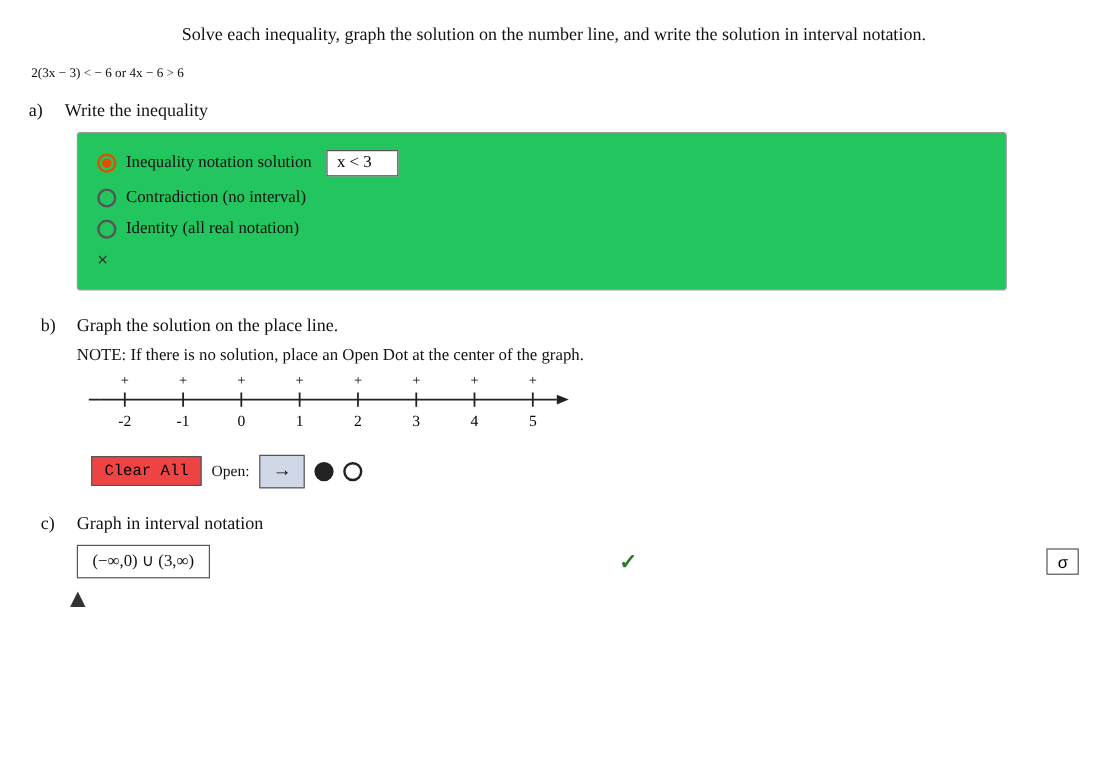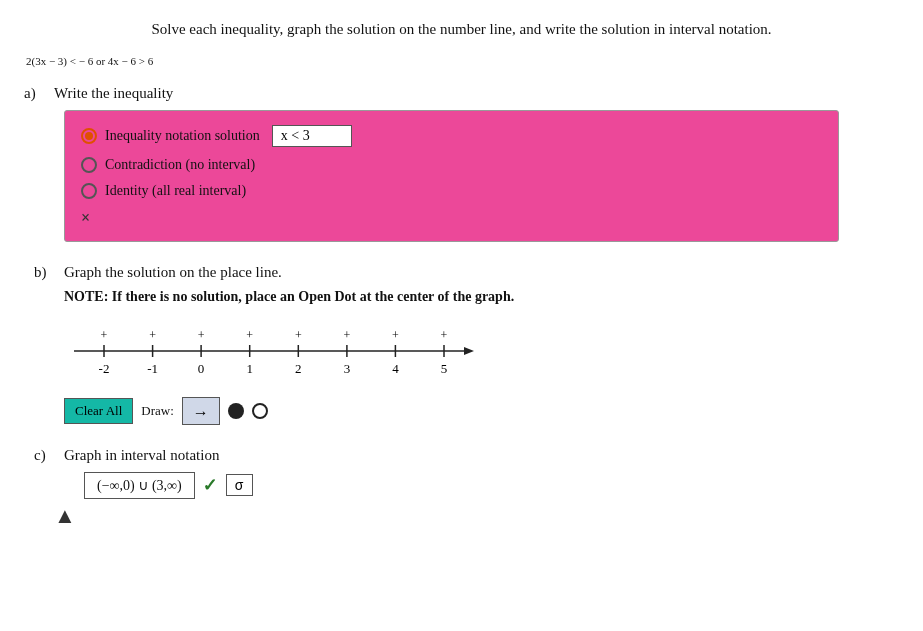--- a/index.html
+++ b/index.html
@@ -24,21 +24,21 @@
     }
     .part-a {
       margin-bottom: 22px;
     }
     .answer-box {
       border: 1.5px solid #999;
       border-radius: 3px;
       padding: 14px 16px;
       margin-left: 40px;
       margin-right: 60px;
-      background: #ec4899;
+      background: #22c55e;
       min-height: 110px;
     }
     .radio-row {
       display: flex;
       align-items: center;
       margin-bottom: 10px;
       gap: 8px;
     }
     .radio-circle {
       width: 16px;
@@ -62,64 +62,63 @@
       background: #e05000;
     }
     .radio-label {
       font-size: 14px;
     }
     .inequality-input {
       border: 1.5px solid #555;
       padding: 2px 8px;
       font-size: 14px;
       font-family: Georgia, serif;
-      width: 80px;
+      width: 60px;
       margin-left: 4px;
     }
     .x-mark {
       font-size: 16px;
       font-weight: bold;
       color: #333;
       margin-top: 4px;
       cursor: pointer;
     }
     .part-b {
       margin-bottom: 22px;
     }
     .part-b-title {
       margin-left: 10px;
       margin-bottom: 6px;
     }
     .part-b-note {
       margin-left: 40px;
       font-size: 14px;
-      margin-bottom: 18px;
-      font-weight: bold;
     }
     .number-line-container {
       margin-left: 40px;
       margin-bottom: 14px;
     }
     .number-line-svg {
       display: block;
     }
     .draw-controls {
       display: flex;
       align-items: center;
       gap: 8px;
       margin-left: 40px;
       margin-bottom: 22px;
     }
     .clear-all-btn {
       border: 1.5px solid #555;
-      background: #14b8a6;
+      background: #ef4444;
       padding: 4px 10px;
       font-size: 13px;
       cursor: pointer;
-      font-family: Liberation Serif, serif;
+      font-family: Liberation Mono, monospace;
+      margin-left: 12px;
     }
     .draw-label {
       font-size: 13px;
       font-family: Georgia, serif;
     }
     .draw-arrow-btn {
       border: 1.5px solid #555;
       background: #d0d8e8;
       padding: 4px 10px;
       font-size: 16px;
@@ -150,21 +149,22 @@
       margin-bottom: 18px;
     }
     .part-c-title {
       margin-left: 10px;
       margin-bottom: 10px;
     }
     .interval-box {
       display: flex;
       align-items: center;
       gap: 8px;
-      margin-left: 60px;
+      margin-left: 40px;
+      justify-content: space-between;
     }
     .interval-value {
       border: 1.5px solid #555;
       padding: 4px 12px;
       font-size: 14px;
       font-family: Georgia, serif;
       background: #fff;
     }
     .check-icon {
       color: #2a7a2a;
@@ -219,21 +219,21 @@
       <input class="inequality-input" type="text" value="x &lt; 3" style="">
     </div>
 
     <div class="radio-row">
       <div class="radio-circle"></div>
       <span class="radio-label">Contradiction (no interval)</span>
     </div>
 
     <div class="radio-row">
       <div class="radio-circle"></div>
-      <span class="radio-label">Identity (all real interval)</span>
+      <span class="radio-label">Identity (all real notation)</span>
     </div>
 
     <div class="x-mark">×</div>
   </div>
 </div>
 
 <div class="part-b">
   <div class="part-row part-b-title">
     <span class="part-letter">b)</span>
     <span>Graph the solution on the place line.</span>
@@ -288,21 +288,21 @@
       <g>
         <line x1="380" y1="22" x2="380" y2="34" stroke="#222" stroke-width="1.5"></line>
         <text x="380" y="50" text-anchor="middle" font-family="Georgia,serif" font-size="13">5</text>
         <text x="380" y="16" text-anchor="middle" font-family="Georgia,serif" font-size="12">+</text>
       </g>
     </svg>
   </div>
 
   <div class="draw-controls">
     <button class="clear-all-btn">Clear All</button>
-    <span class="draw-label">Draw:</span>
+    <span class="draw-label">Open:</span>
     <button class="draw-arrow-btn">→</button>
     <span class="draw-dot-btn"></span>
     <span class="draw-open-btn"></span>
   </div>
 </div>
 
 <div class="part-c">
   <div class="part-row part-c-title">
     <span class="part-letter">c)</span>
     <span>Graph in interval notation</span>

